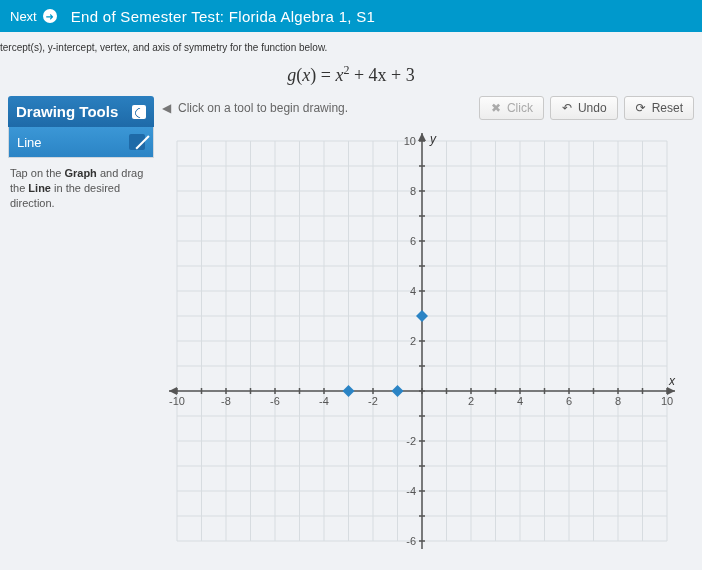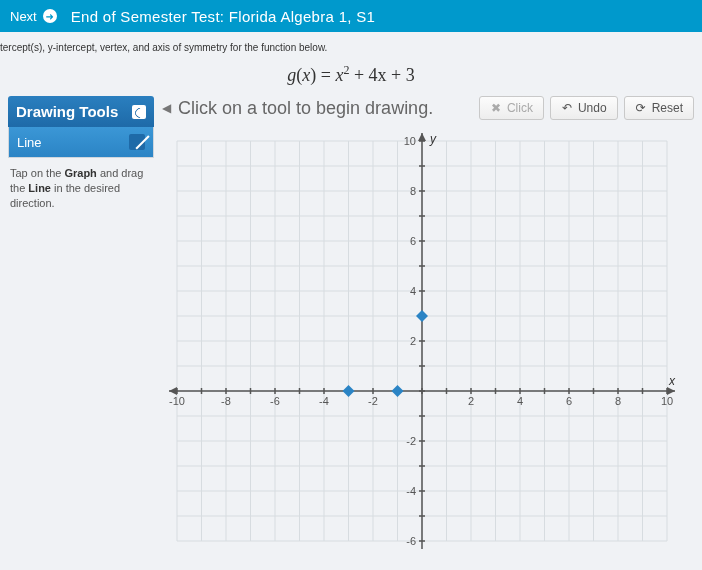--- a/index.html
+++ b/index.html
@@ -130,21 +130,21 @@
   gap: 6px;
   margin-bottom: 6px;
 }
 .collapse-caret {
   width: 10px; height: 14px;
   color: #777; font-size: 12px;
 }
 .hint {
   flex: 1;
   color: #666;
-  font-size: 18px;
+  font-size: 12px;
 }
 .btn {
   background: linear-gradient(#fcfcfc,#ededed);
   border: 1px solid #c9c9c9;
   border-radius: 3px;
   padding: 4px 10px;
   font-size: 12px;
   color: #555;
   display: flex;
   align-items: center;

